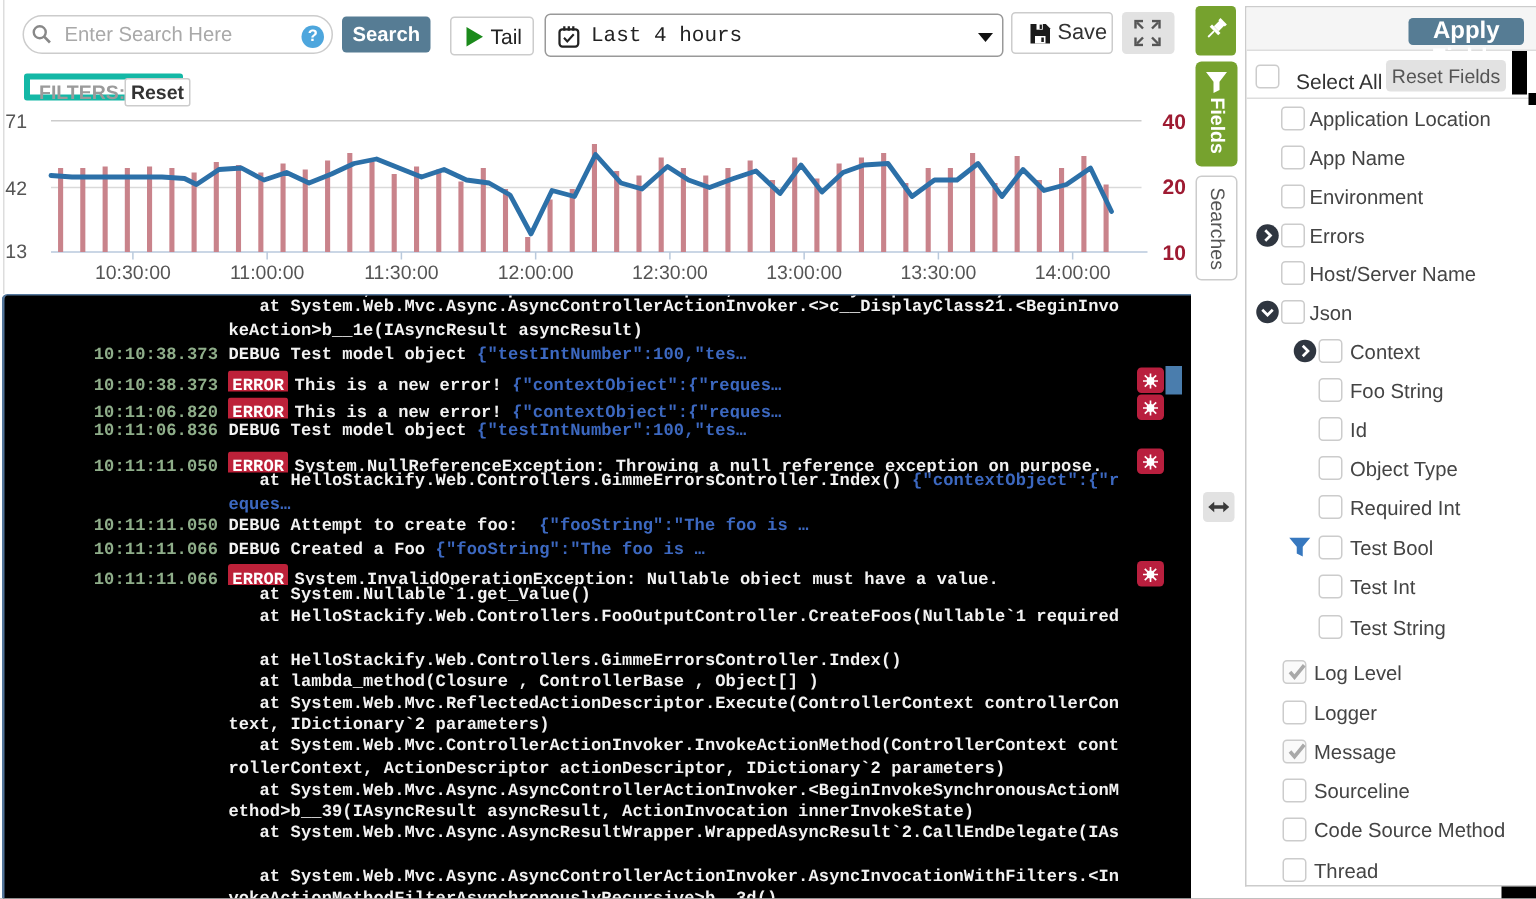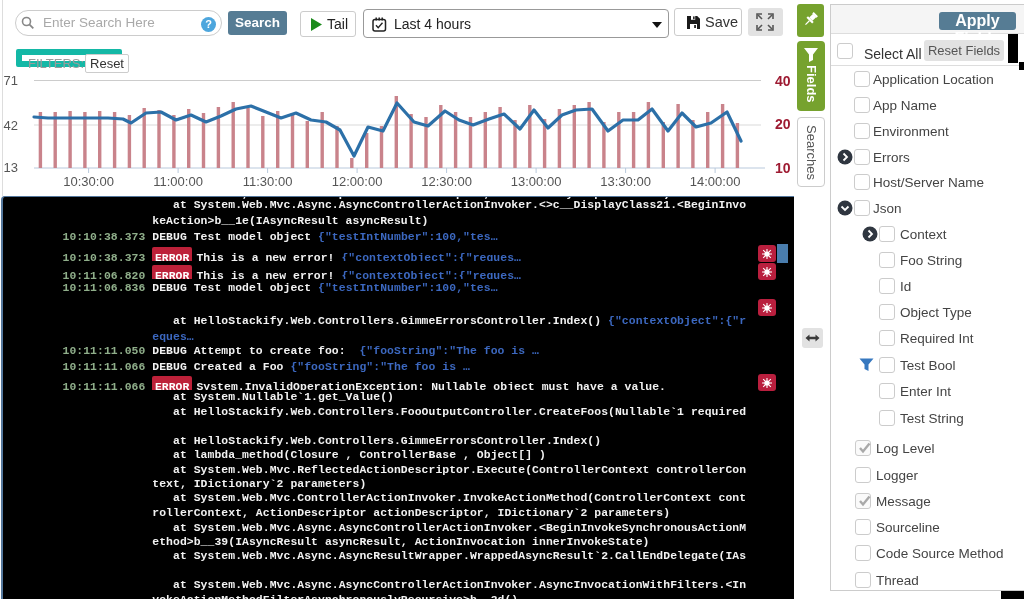--- a/index.html
+++ b/index.html
@@ -16,35 +16,35 @@
   background:#4da6dd; color:#fff; font-size:11px; font-weight:bold; text-align:center;
   line-height:15px; }
 #btn-search { left:228px; top:11px; width:59px; height:24px; background:#567c94;
   color:#fff; font-size:13.5px; font-weight:bold; text-align:center; line-height:24px;
   border-radius:3px; }
 #btn-tail { left:300px; top:11px; width:56px; height:26px; border:1px solid #ccc;
   border-radius:3px; background:#fff; font-size:14px; color:#222; }
 #btn-tail .txt { position:absolute; left:26px; top:4px; }
 #dropdown { left:363px; top:9px; width:306px; height:29px; border:1px solid #999;
   border-radius:4px; background:#fff; }
-#dropdown .txt { position:absolute; left:30px; top:6px; font-size:14px; color:#222; }
+#dropdown .txt { position:absolute; left:30px; top:6px; font-size:14px; color:#222;font-family:Liberation Mono, monospace; }
 #caret { position:absolute; left:288px; top:12px; width:0; height:0;
   border-left:5px solid transparent; border-right:5px solid transparent;
   border-top:6px solid #111; }
 #btn-save { left:674px; top:8px; width:68px; height:28px; border:1px solid #ccc;
   border-radius:3px; background:#fff; font-size:14.5px; color:#333; }
 #btn-save .txt { position:absolute; left:30px; top:5px; }
 #btn-full { left:748px; top:8px; width:35px; height:28px; background:#e2e2e2;
   border-radius:3px; }
 #btn-pin { left:797px; top:4px; width:27px; height:33px; background:#76a22e;
   border-radius:3px; }
 
 
-#filters { left:16px; top:49px; width:106px; height:18px; border:6px solid #14b8a6;
-  border-radius:2px; background:#fff; }
+#filters { left:16px; top:49px; width:106px; height:18px; border:4px solid #14b8a6;
+  border-radius:2px; background:#fff;font-weight:bold; }
 #filters .lab { position:absolute; left:6px; top:1px; font-size:13px; color:#9b9b9b; }
 #filters .reset { position:absolute; left:63px; top:-1px; width:44px; height:19px;
   border:1px solid #ccc; border-radius:2px; background:#fff; font-size:13px; color:#333;
   text-align:center; line-height:18px; }
 
 #leftline { left:2px; top:0; width:1px; height:196px; background:#ddd; }
 
 
 #tab-fields { left:797px; top:41px; width:28px; height:70px; background:#76a22e;
   border-radius:4px; }
@@ -274,20 +274,21 @@
           <g stroke="#fff" stroke-width="1.1">
             <line x1="6" y1="1" x2="6" y2="11"></line>
             <line x1="1" y1="6" x2="11" y2="6"></line>
             <line x1="2.2" y1="2.2" x2="9.8" y2="9.8"></line>
             <line x1="9.8" y1="2.2" x2="2.2" y2="9.8"></line>
           </g>
           <circle cx="6" cy="6" r="2.6" fill="#fff"></circle>
         </svg>
       </div>
     <div class="cl" style="top:84.1px"><span class="g">10:11:06.836</span> DEBUG Test model object <span class="b">{"testIntNumber":100,"tes…</span></div>
+    <div class="cl" style="top:103.5px"><span class="g">10:11:11.050</span><span class="badge">ERROR</span>System.NullReferenceException: Throwing a null reference exception on purpose.</div>
     <div class="bug" style="top:102.0px">
         <svg width="12" height="12" viewBox="0 0 12 12" style="position:absolute;left:3px;top:2.5px">
           <g stroke="#fff" stroke-width="1.1">
             <line x1="6" y1="1" x2="6" y2="11"></line>
             <line x1="1" y1="6" x2="11" y2="6"></line>
             <line x1="2.2" y1="2.2" x2="9.8" y2="9.8"></line>
             <line x1="9.8" y1="2.2" x2="2.2" y2="9.8"></line>
           </g>
           <circle cx="6" cy="6" r="2.6" fill="#fff"></circle>
         </svg>
@@ -365,21 +366,21 @@
     <div class="cb" style="left:48px;top:299.0px;"></div>
     <div class="row-lab" style="left:69px;top:300.0px">Object Type</div>
     <div class="cb" style="left:48px;top:325.0px;"></div>
     <div class="row-lab" style="left:69px;top:326.0px">Required Int</div>
     <div class="cb" style="left:48px;top:352.0px;"></div>
     <div class="row-lab" style="left:69px;top:353.0px">Test Bool</div>
     <div class="abs" style="left:28px;top:353.0px;width:15px;height:14px"><svg width="15" height="14" viewBox="0 0 15 14">
           <path d="M0.5 0.5 H14.5 L9.5 6.5 V13 L5.5 11 V6.5 Z" fill="#3778bf"></path>
         </svg></div>
     <div class="cb" style="left:48px;top:378.0px;"></div>
-    <div class="row-lab" style="left:69px;top:379.0px">Enter Int</div>
+    <div class="row-lab" style="left:69px;top:379.0px">Test Int</div>
     <div class="cb" style="left:48px;top:404.5px;"></div>
     <div class="row-lab" style="left:69px;top:405.5px">Test String</div>
     <div class="cb" style="left:24px;top:435.0px; background:#fafafa;">
         <svg width="13" height="12" viewBox="0 0 13 12" style="position:absolute;left:2px;top:1px">
           <path d="M2 6 L5 9.5 L11.5 1.5" fill="none" stroke="#a9a9a9" stroke-width="2.4"></path>
         </svg>
       </div>
     <div class="row-lab" style="left:45px;top:436.0px">Log Level</div>
     <div class="cb" style="left:24px;top:461.5px;"></div>
     <div class="row-lab" style="left:45px;top:462.5px">Logger</div>

